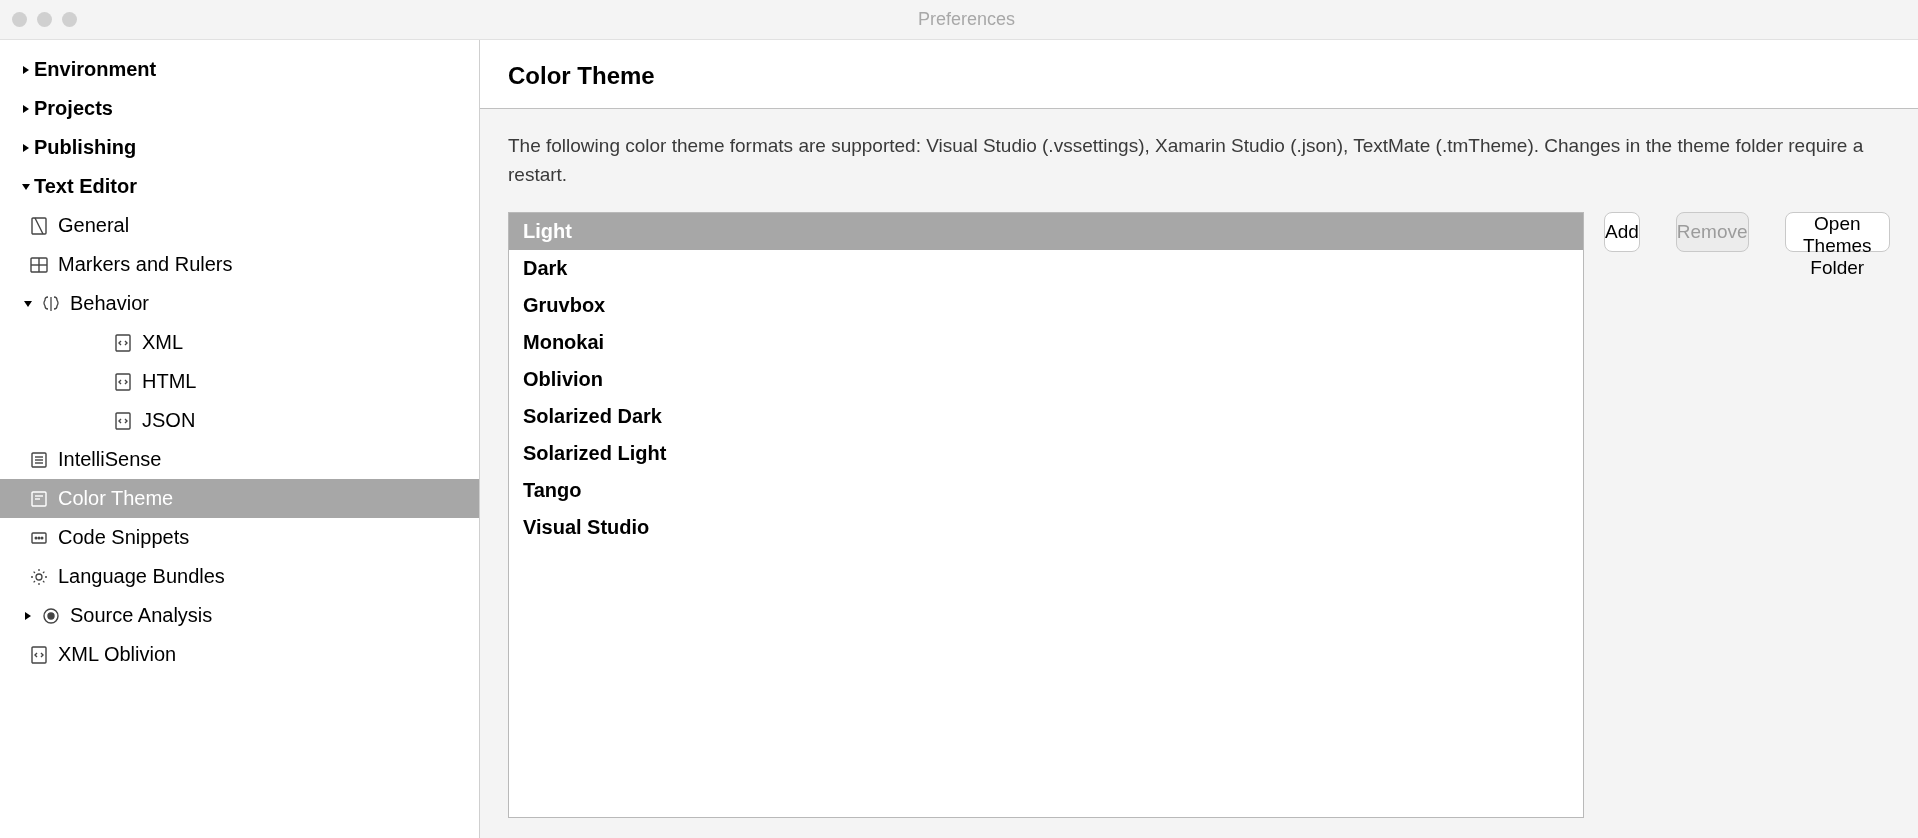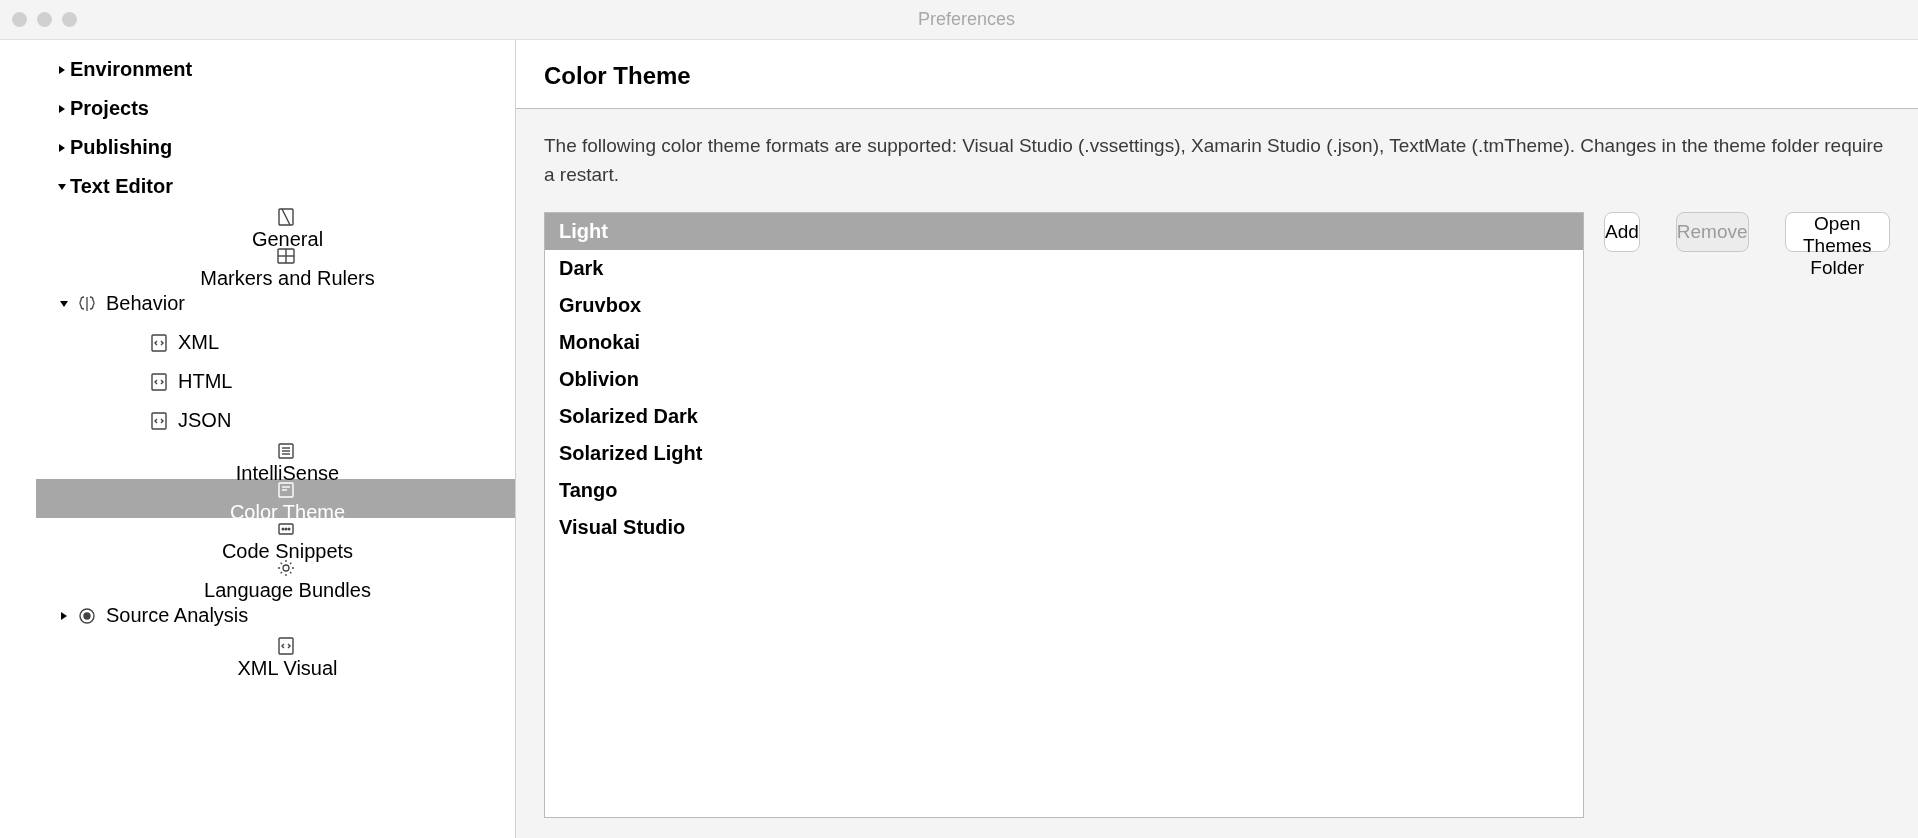--- a/index.html
+++ b/index.html
@@ -6,32 +6,32 @@
   html, body { width: 100%; height: 100%; font-family: -apple-system, "Helvetica Neue", Arial, sans-serif; background: #ffffff; color: #000000; }
   body { display: flex; flex-direction: column; width: 1918px; height: 838px; overflow: hidden; }
 
   
   .titlebar { height: 40px; background: #f4f4f4; display: flex; align-items: center; padding: 0 12px; border-bottom: 1px solid #e1e1e1; }
   .traffic-lights { display: flex; gap: 10px; }
   .traffic-light { width: 15px; height: 15px; border-radius: 50%; background: #d0d0d0; }
   .titlebar-title { flex: 1; text-align: center; color: #a8a8a8; font-size: 18px; padding-right: 50px; }
 
   
-  .main { display: flex; flex: 1; min-height: 0; margin-left: 36px; }
+  .main { display: flex; flex: 1; min-height: 0; }
 
   
   .sidebar { width: 480px; border-right: 1px solid #cfcfcf; overflow-y: auto; padding-top: 10px; }
   .tree { list-style: none; font-size: 20px; }
   .tree li { display: flex; align-items: center; height: 39px; padding-left: 18px; }
   .tree li .disclosure { width: 16px; display: inline-flex; align-items: center; justify-content: center; flex-shrink: 0; }
   .tree li .disclosure svg { width: 10px; height: 10px; }
   .tree li .icon { width: 22px; height: 22px; display: inline-flex; align-items: center; justify-content: center; margin: 0 8px 0 4px; flex-shrink: 0; }
   .tree li .icon svg { width: 20px; height: 20px; stroke: #444; }
   .tree li.top > .label { font-weight: 700; }
-  .tree li.child-1 { padding-left: 24px; flex-direction: column; }
+  .tree li.child-1 { padding-left: 24px; }
   .tree li.child-1b { padding-left: 20px; }
   .tree li.child-2 { padding-left: 108px; }
   .tree li.selected { background: #a7a7a7; color: #ffffff; }
   .tree li.selected .icon svg { stroke: #ffffff; }
   .label { white-space: nowrap; }
 
   
   .content { flex: 1; display: flex; flex-direction: column; min-width: 0; }
   .content-header { padding: 22px 28px 18px 28px; border-bottom: 1px solid #c0c0c0; }
   .content-header h1 { font-size: 24px; font-weight: 700; }
@@ -227,21 +227,21 @@
         <span class="label">Source Analysis</span>
       </li>
 
       <li class="child-1">
         <span class="icon">
           <svg viewBox="0 0 20 20" fill="none" stroke-width="1.4">
               <rect x="3" y="2" width="14" height="16" rx="1"></rect>
               <path d="M8 8l-2 2 2 2M12 8l2 2-2 2"></path>
             </svg>
         </span>
-        <span class="label">XML Visual</span>
+        <span class="label">XML Oblivion</span>
       </li>
 
     </ul>
   </nav>
 
   <section class="content">
     <header class="content-header">
       <h1>Color Theme</h1>
     </header>
 

